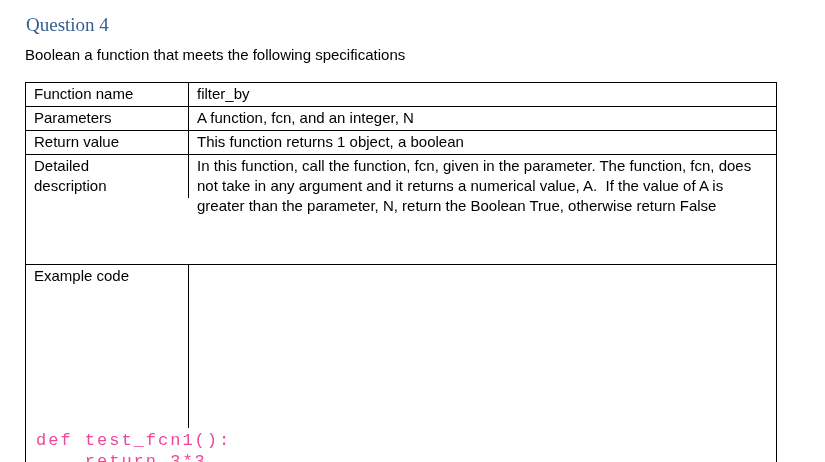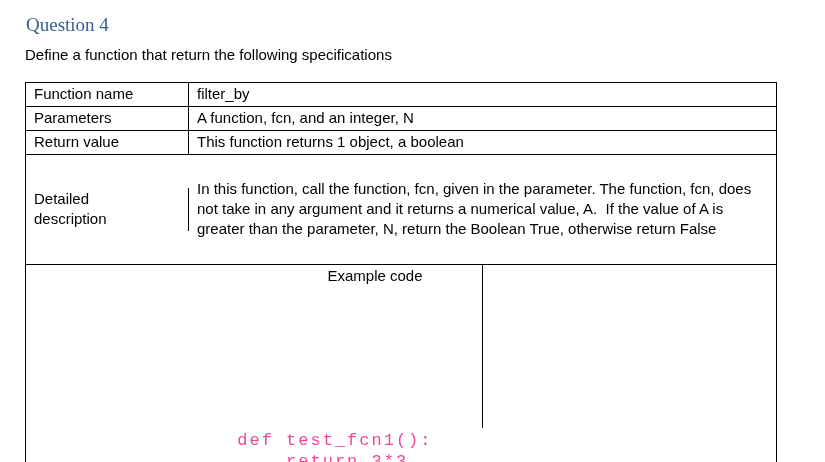--- a/index.html
+++ b/index.html
@@ -25,21 +25,21 @@
   }
   .subtitle {
     margin: 0 0 17px 0;
     line-height: 20px;
   }
 
   .spec-table {
     width: 752px;
     border: 1.5px solid #000000;
   }
-  .row { display: flex; align-items: center; }
+  .row { display: flex; align-items: flex-start; }
   .row + .row { border-top: 1.5px solid #000000; }
 
   .cell {
     padding: 1px 8px 2px 8px;
     line-height: 20px;
   }
   .label {
     width: 163px;
     flex: 0 0 163px;
     border-right: 1.5px solid #000000;
@@ -64,21 +64,21 @@
   .h-code  { min-height: 132px; flex-direction: column; }
   .h-out   { min-height: 42px; }
 </style>
 </head>
 <body style="background: rgb(255, 255, 255);">
 
 <div class="page">
 
   <h1 class="title" style="color: rgb(54, 95, 145);">Question 4</h1>
 
-  <p class="subtitle">Define a function that return the following specifications</p>
+  <p class="subtitle">Boolean a function that meets the following specifications</p>
 
   <div class="spec-table">
 
     <div class="row h-small">
       <div class="cell label">Function name</div>
       <div class="cell value">filter_by</div>
     </div>
 
     <div class="row h-small">
       <div class="cell label">Parameters</div>

